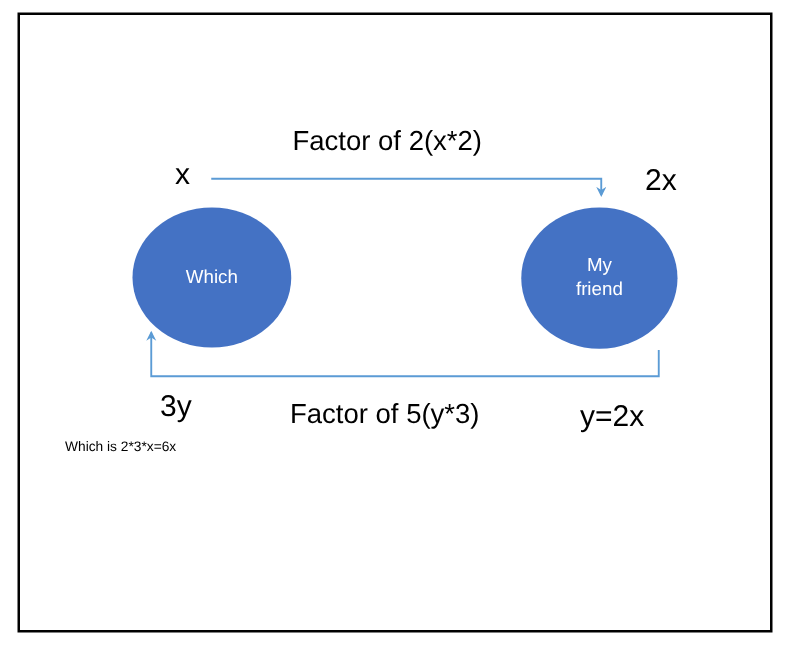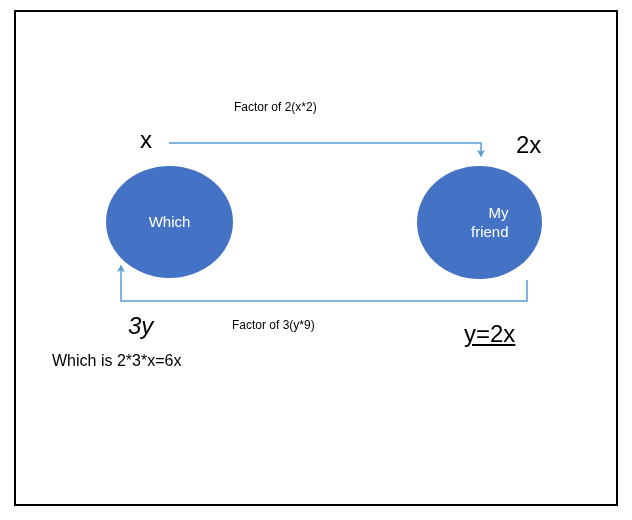--- a/index.html
+++ b/index.html
@@ -32,41 +32,41 @@
     display: flex;
     align-items: center;
     justify-content: center;
     text-align: center;
     color: #ffffff;
     font-size: 15px;
     line-height: 1.25;
   }
   .node-left  { left: 106px; top: 166px; width: 127px; height: 112px; }
   .node-right { left: 417px; top: 166px; width: 125px; height: 113px; }
-  .node-right .node-label { width: 58px; text-align: right; }
+  .node-right .node-label { width: 58px; }
   .var-label {
     position: absolute;
     color: var(--text);
     font-size: 24px;
     font-weight: 400;
     white-space: nowrap;
   }
   .lbl-x    { left: 140px; top: 126px; }
   .lbl-2x   { left: 516px; top: 131px; }
-  .lbl-3y   { left: 128px; top: 312px; font-style: italic; }
-  .lbl-y2x  { left: 464px; top: 320px; text-decoration: underline; }
+  .lbl-3y   { left: 128px; top: 312px; }
+  .lbl-y2x  { left: 464px; top: 320px; }
   .caption {
     position: absolute;
     color: var(--text);
-    font-size: 12px;
+    font-size: 22px;
     white-space: nowrap;
   }
   .cap-top    { left: 234px; top: 100px; }
   .cap-bottom { left: 232px; top: 318px; }
-  .cap-note   { left: 52px;  top: 352px; font-size: 16px; }
+  .cap-note   { left: 52px;  top: 352px; font-size: 11px; }
   svg.arrows {
     position: absolute;
     left: 0; top: 0;
     width: 632px;
     height: 520px;
     pointer-events: none;
   }
   svg.arrows .conn {
     fill: none;
     stroke: var(--arrow);
@@ -101,14 +101,14 @@
 <div class="node node-right">
   <span class="node-label">My friend</span>
 </div>
 
 <div class="var-label lbl-x">x</div>
 <div class="var-label lbl-2x">2x</div>
 <div class="var-label lbl-3y">3y</div>
 <div class="var-label lbl-y2x">y=2x</div>
 
 <div class="caption cap-top">Factor of 2(x*2)</div>
-<div class="caption cap-bottom">Factor of 3(y*9)</div>
+<div class="caption cap-bottom">Factor of 5(y*3)</div>
 <div class="caption cap-note">Which is 2*3*x=6x</div>
 
 </body></html>

